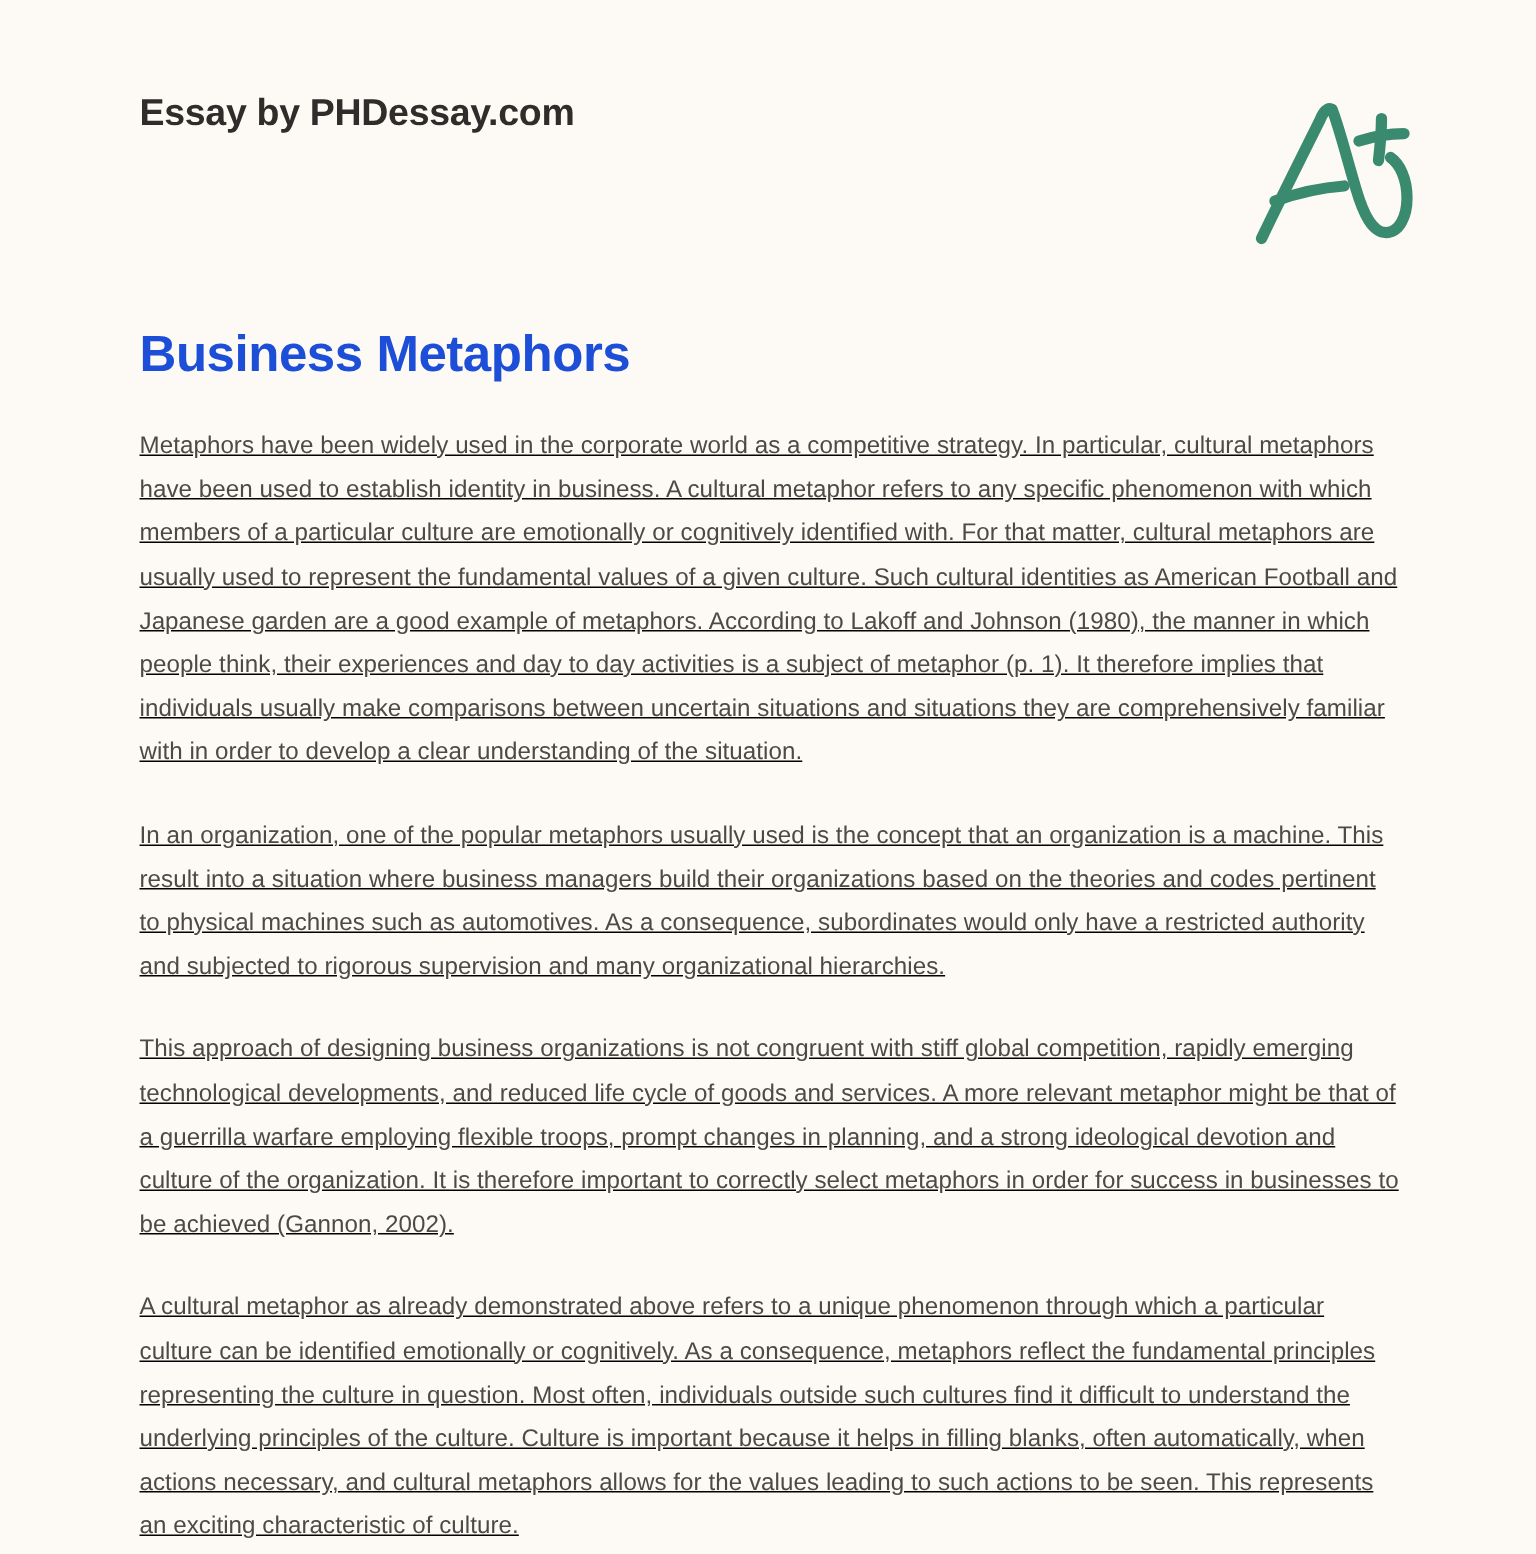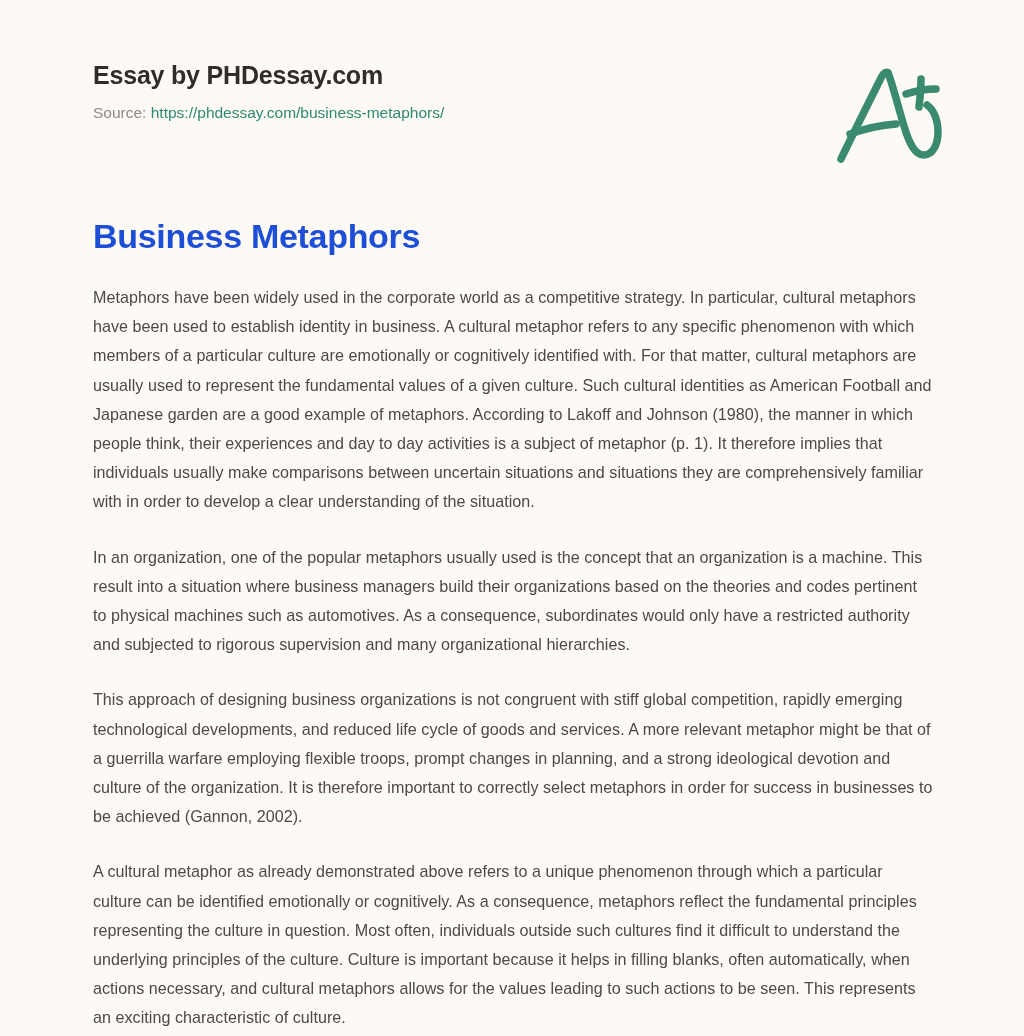--- a/index.html
+++ b/index.html
@@ -74,44 +74,41 @@
     letter-spacing: -0.3px;
     line-height: 1.2;
   }
 
   
   .article {
     position: absolute;
     left: 93px;
     top: 283px;
     width: 842px;
+    text-decoration: underline;
   }
   .article p {
     margin: 0 0 26px 0;
     font-size: 16.1px;
     line-height: 29.2px;
     color: #4b4a47;
     text-align: left;
     letter-spacing: 0.04px;
   }
   .article p:last-child {
     margin-bottom: 0;
   }
 </style>
 </head>
 <body>
 
 <div class="page">
 
   <div class="header">
     <div class="brand-line">Essay by PHDessay.com</div>
-    <div class="source-line">
-      <span>Source:</span>
-      <a class="source-link" href="#">https://phdessay.com/business-metaphors/</a>
-    </div>
   </div>
 
   <div class="logo">
     <svg viewBox="0 0 120 105" xmlns="http://www.w3.org/2000/svg">
       <g fill="none" stroke="#3a8a70" stroke-width="7.5" stroke-linecap="round" stroke-linejoin="round">
 
         <path d="M11 97 C 22 74, 38 42, 50 18 C 52 13, 55 9, 58 11"></path>
 
         <path d="M58 11 C 62 20, 68 44, 74 64 C 79 81, 85 93, 94 93
                  C 103 93, 108 82, 108 70 C 108 57, 103 47, 97 43"></path>

